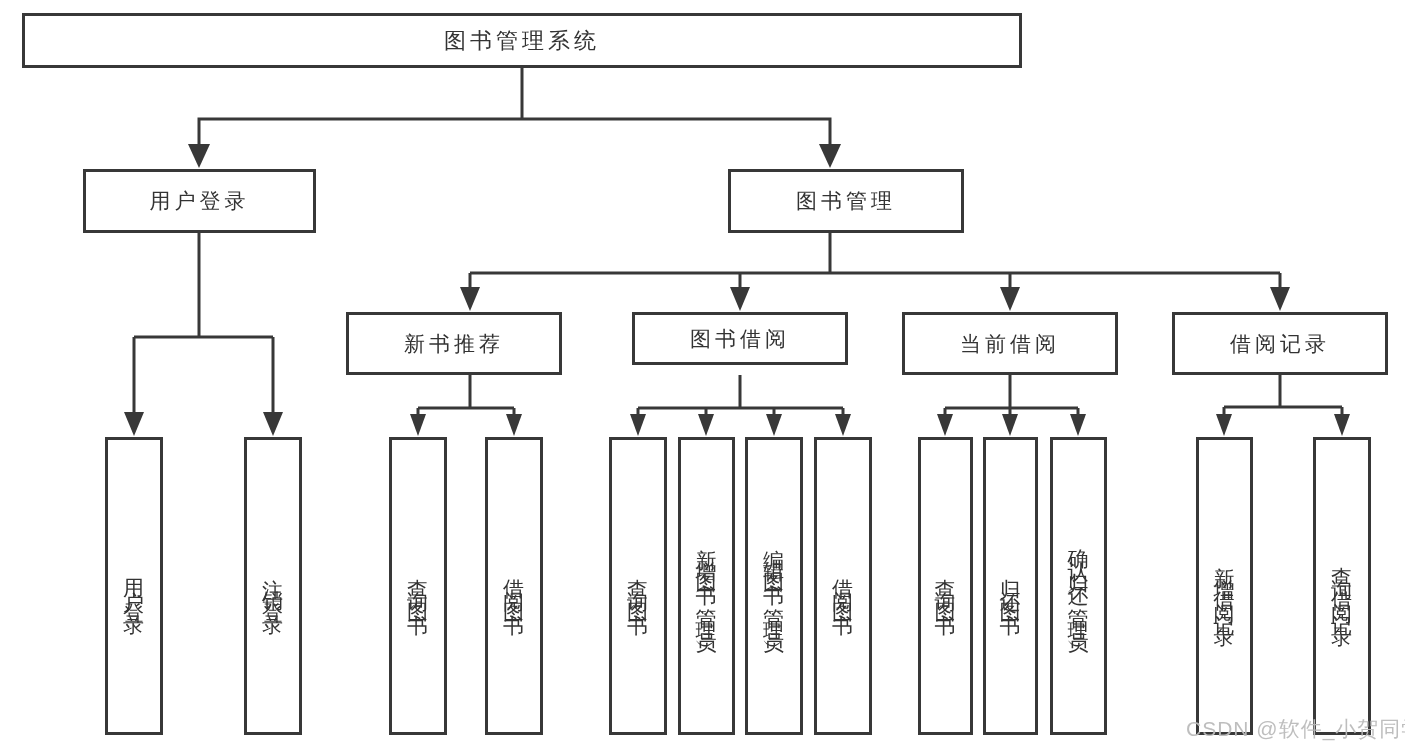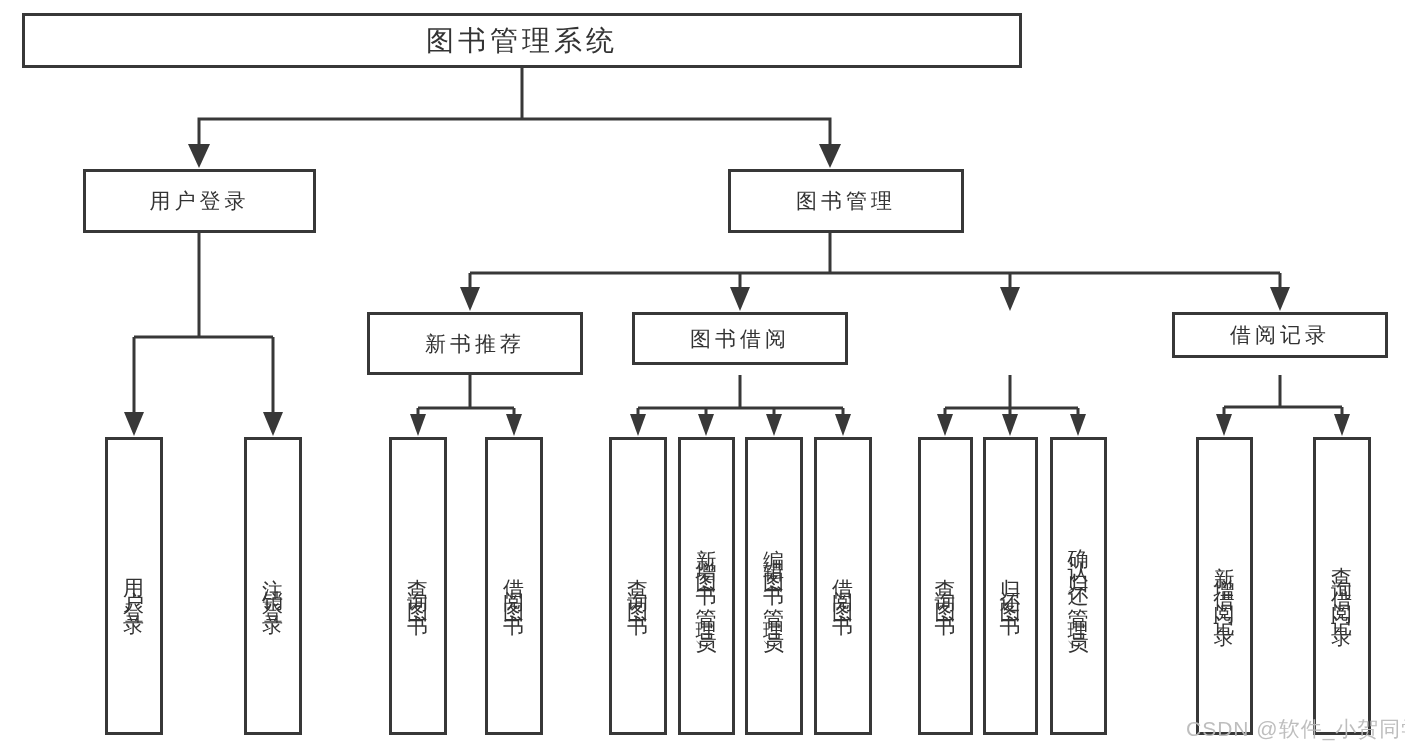--- a/index.html
+++ b/index.html
@@ -9,21 +9,21 @@
     font-family:"Liberation Sans","DejaVu Sans",sans-serif;
   }
   .edges { position:absolute; left:0; top:0; width:1405px; height:747px; }
   .node {
     position:absolute; box-sizing:border-box;
     border:3px solid #383838; background:#fff;
     display:flex; align-items:center; justify-content:center;
     color:#333; text-align:center;
   }
   .node.h span { font-size:21px; letter-spacing:4px; white-space:nowrap; }
-  .node.root span { font-size:28px; letter-spacing:4px; }
+  .node.root span { font-size:22px; letter-spacing:4px; }
   .node.v span {
     writing-mode:vertical-rl; text-orientation:mixed;
     font-size:21px; line-height:1; letter-spacing:12px;
   }
   .watermark {
     position:absolute; left:1186px; top:715px;
     font-size:21px; letter-spacing:1px;
     color:rgba(186,186,186,0.95); z-index:5; white-space:nowrap;
   }
 </style>
@@ -76,27 +76,30 @@
     <span>图书管理系统</span>
   </div>
 
   <div class="node h" style="left:83px;top:169px;width:233px;height:64px">
     <span>用户登录</span>
   </div>
   <div class="node h" style="left:728px;top:169px;width:236px;height:64px">
     <span>图书管理</span>
   </div>
 
-  <div class="node h" style="left:367px;top:312px;width:216px;height:63px">
+  <div class="node h" style="left:346px;top:312px;width:216px;height:63px">
     <span>新书推荐</span>
   </div>
   <div class="node h" style="left:632px;top:312px;width:216px;height:53px">
     <span>图书借阅</span>
   </div>
-  <div class="node h" style="left:1172px;top:312px;width:216px;height:46px">
+  <div class="node h" style="left:902px;top:312px;width:216px;height:63px">
+    <span>当前借阅</span>
+  </div>
+  <div class="node h" style="left:1172px;top:312px;width:216px;height:63px">
     <span>借阅记录</span>
   </div>
 
   <div class="node v" style="left:105px;top:437px;width:58px;height:298px">
     <span>用户登录</span>
   </div>
   <div class="node v" style="left:244px;top:437px;width:58px;height:298px">
     <span>注销登录</span>
   </div>
   <div class="node v" style="left:389px;top:437px;width:58px;height:298px">

